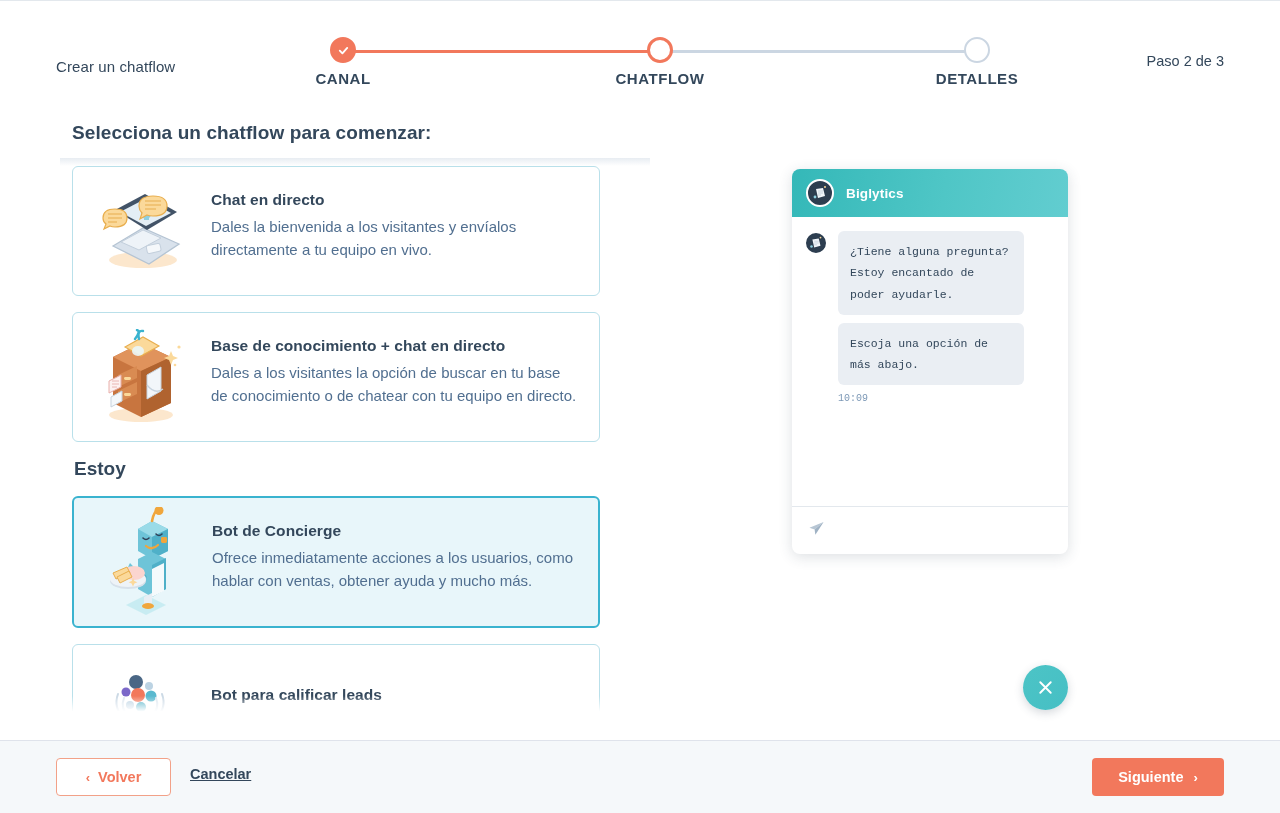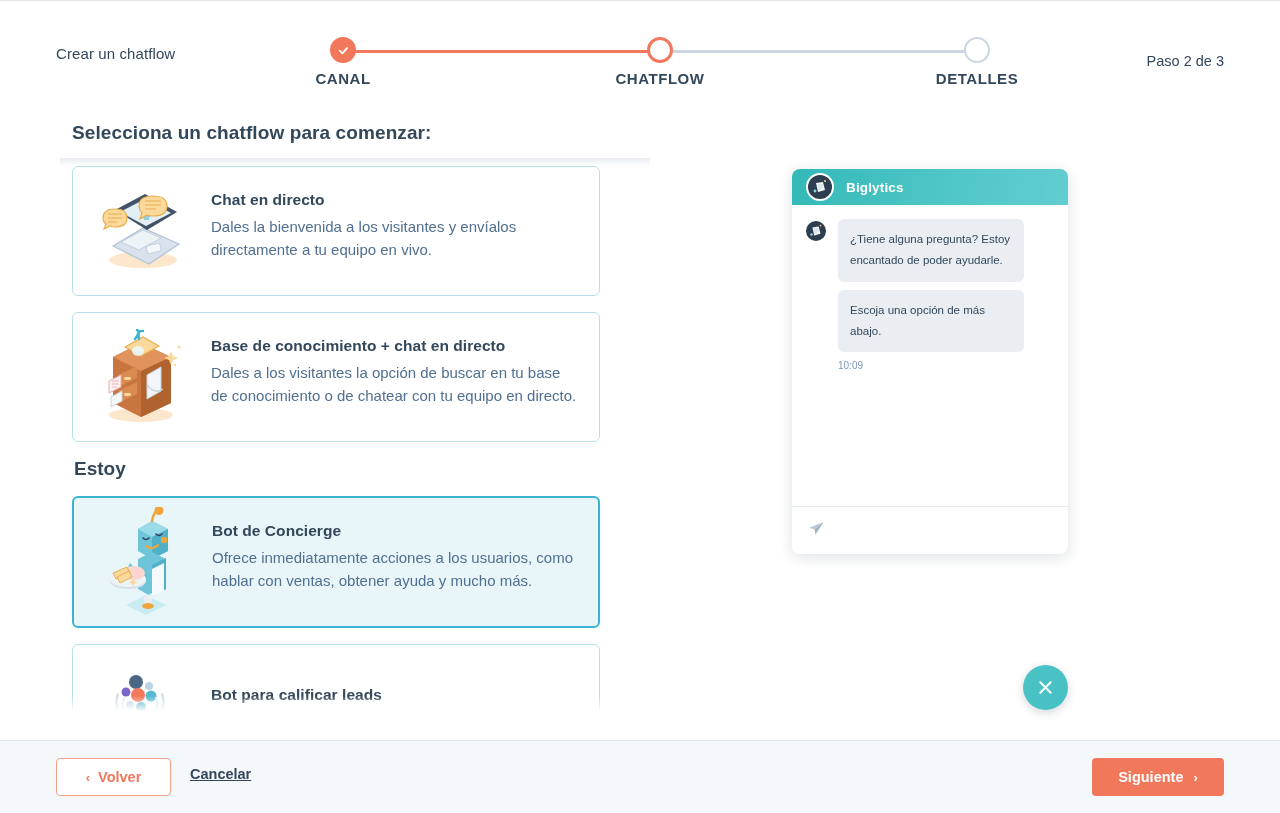--- a/index.html
+++ b/index.html
@@ -11,21 +11,21 @@
   }
   body { position: relative; }
 
   
   .topbar {
     position: absolute; left: 0; top: 0; width: 1280px; height: 100px;
     background: #ffffff;
     border-top: 1px solid #e3e8ed;
   }
   .topbar-title {
-    position: absolute; left: 56px; top: 44px;
+    position: absolute; left: 56px; top: 57px;
     font-size: 15px; color: #33475b; letter-spacing: .1px;
   }
   .topbar-step-counter {
     position: absolute; right: 56px; top: 52px;
     font-size: 14.5px; color: #33475b;
   }
   .stepper {
     position: absolute; left: 330px; top: 36px; width: 660px; height: 50px;
   }
   .stepper-line {
@@ -125,37 +125,37 @@
 
   
   .preview {
     position: absolute; left: 792px; top: 69px; width: 276px; height: 385px;
     background: #ffffff;
     border-radius: 8px;
     box-shadow: 0 3px 14px rgba(45,62,80,.16);
     overflow: hidden;
   }
   .preview-header {
-    height: 36px;
+    height: 48px;
     background: linear-gradient(100deg, #34b8b8 0%, #4fc6c6 55%, #62cdd0 100%);
     display: flex; align-items: center; padding: 0 14px;
   }
   .preview-title {
     color: #ffffff; font-size: 13.5px; font-weight: bold;
     margin-left: 12px; letter-spacing: .15px;
   }
   .avatar {
     width: 28px; height: 28px; border-radius: 50%;
     background: #2d3e50; border: 2px solid #ffffff;
     display: flex; align-items: center; justify-content: center;
     overflow: hidden; flex: none;
   }
   .avatar.sm { width: 24px; height: 24px; border-width: 2px; }
   .preview-body { padding: 14px 12px 0 12px; height: 300px; }
-  .msg-row { display: flex; align-items: flex-start; }
+  .msg-row { display: flex; align-items: flex-start; font-family: Liberation Mono, monospace; }
   .msg-col { margin-left: 10px; }
   .bubble {
     background: #eaeef3; color: #33475b;
     border-radius: 6px; padding: 10px 12px;
     font-size: 11.5px; line-height: 1.85; max-width: 186px;
     margin-bottom: 8px;
   }
   .msg-time { font-size: 10px; color: #7c98b6; margin-top: 2px; }
   .preview-footer {
     position: absolute; left: 0; bottom: 0; width: 100%; height: 48px;

